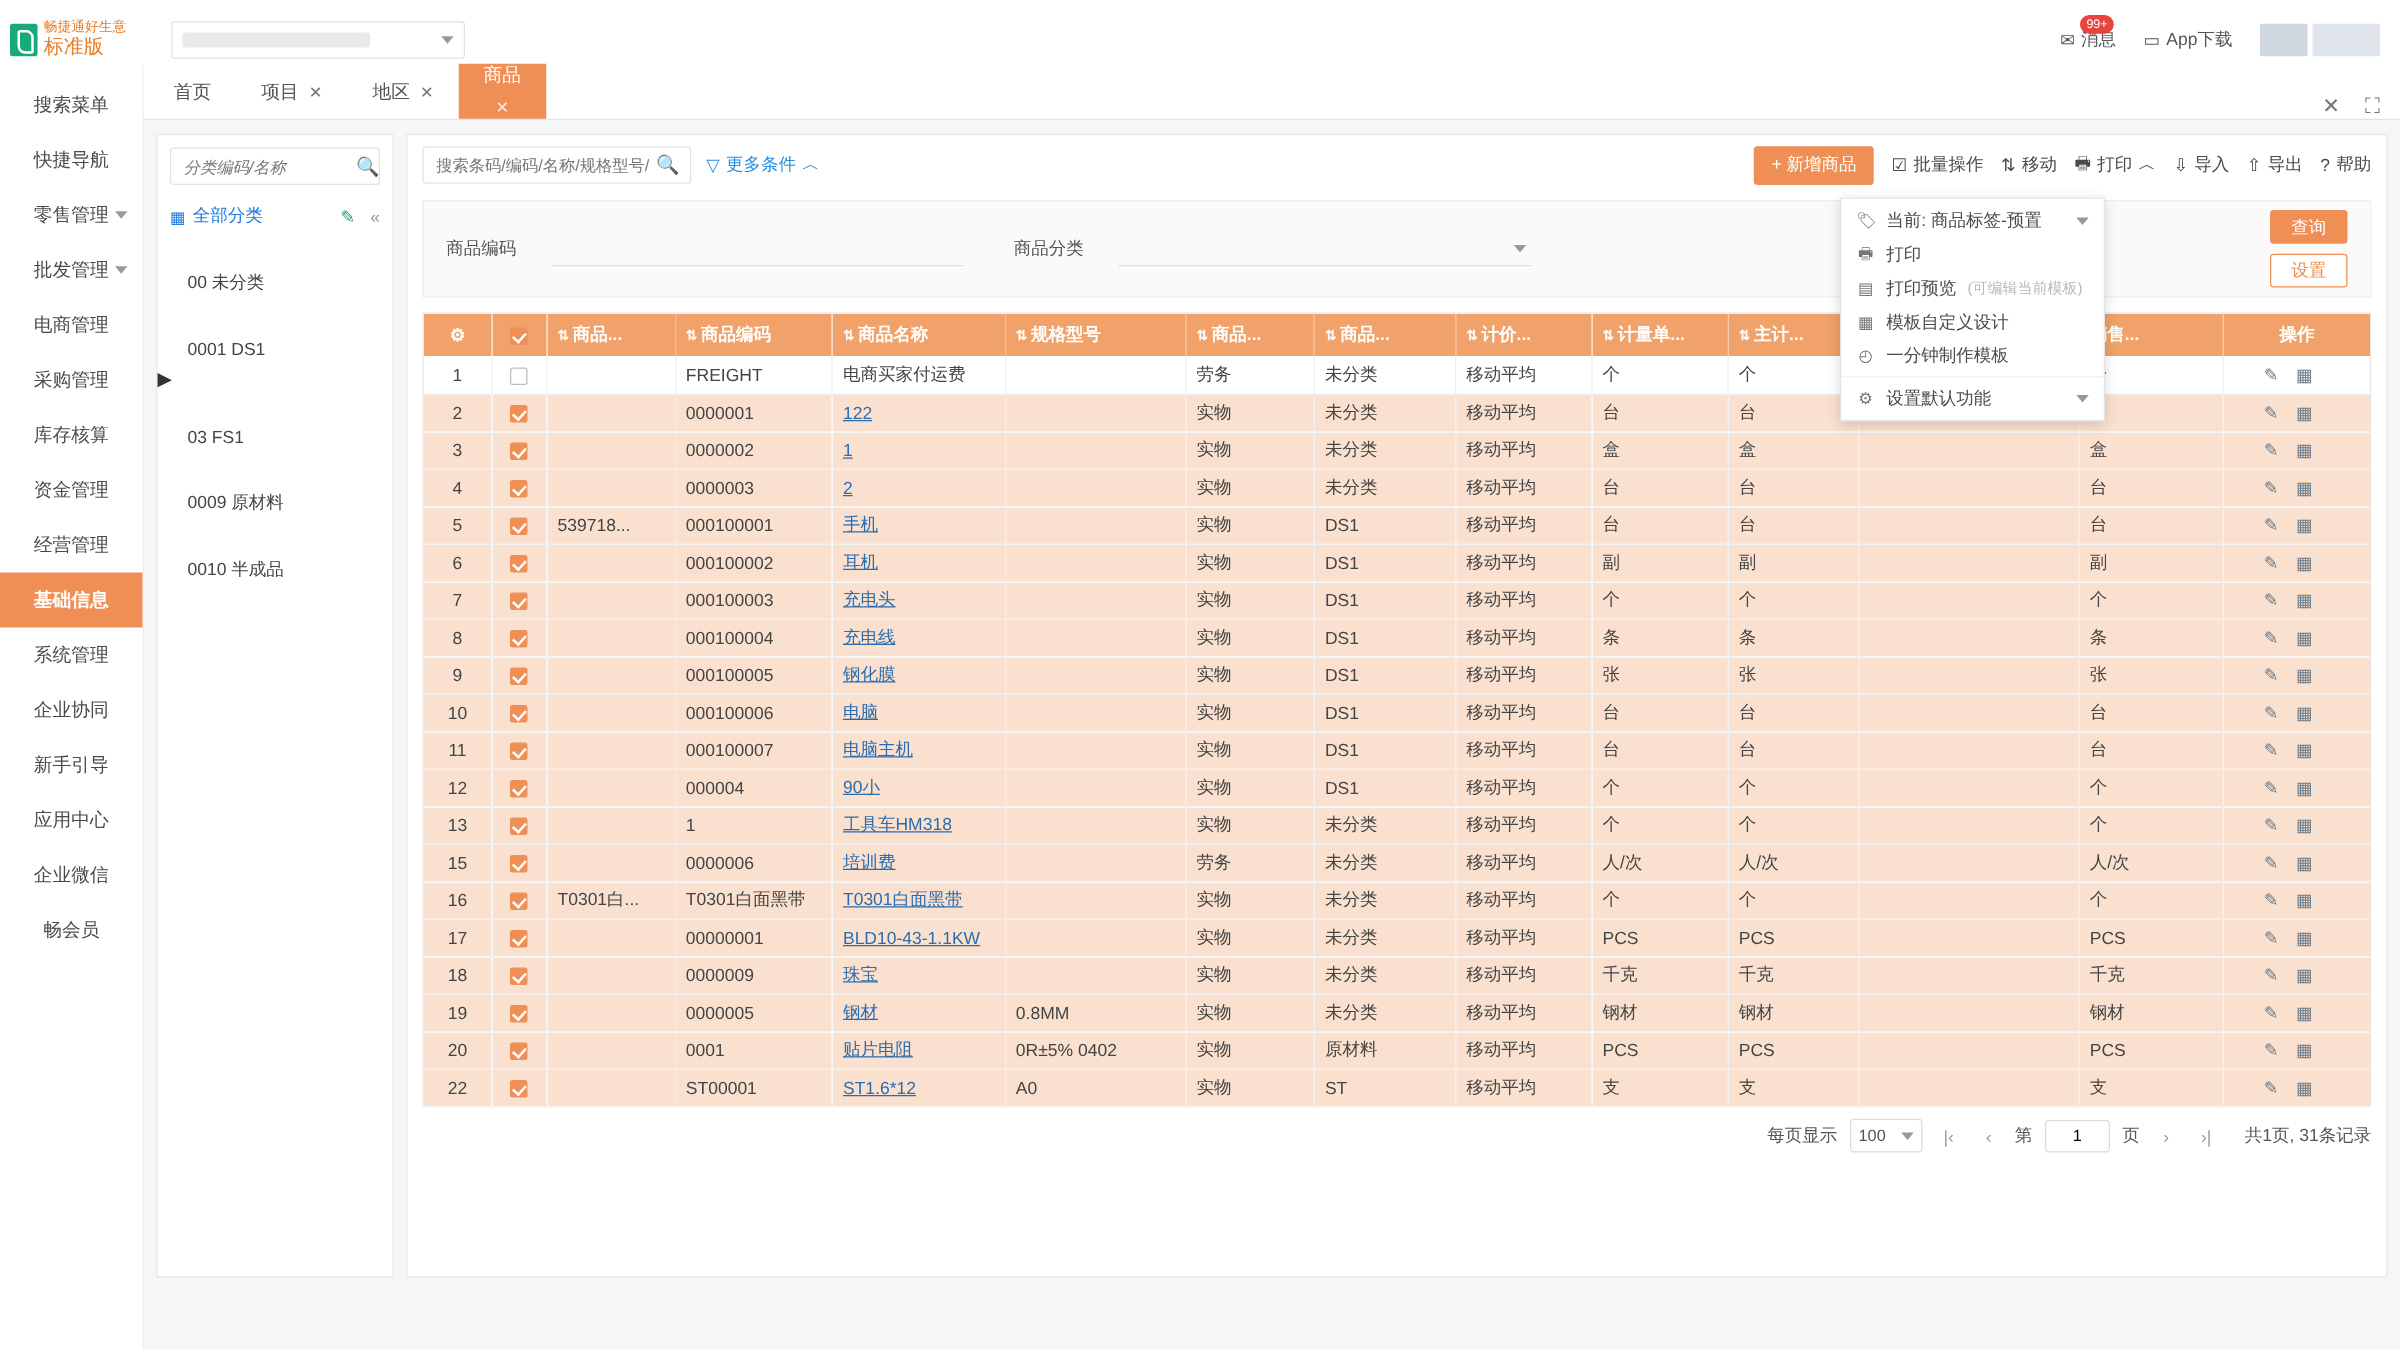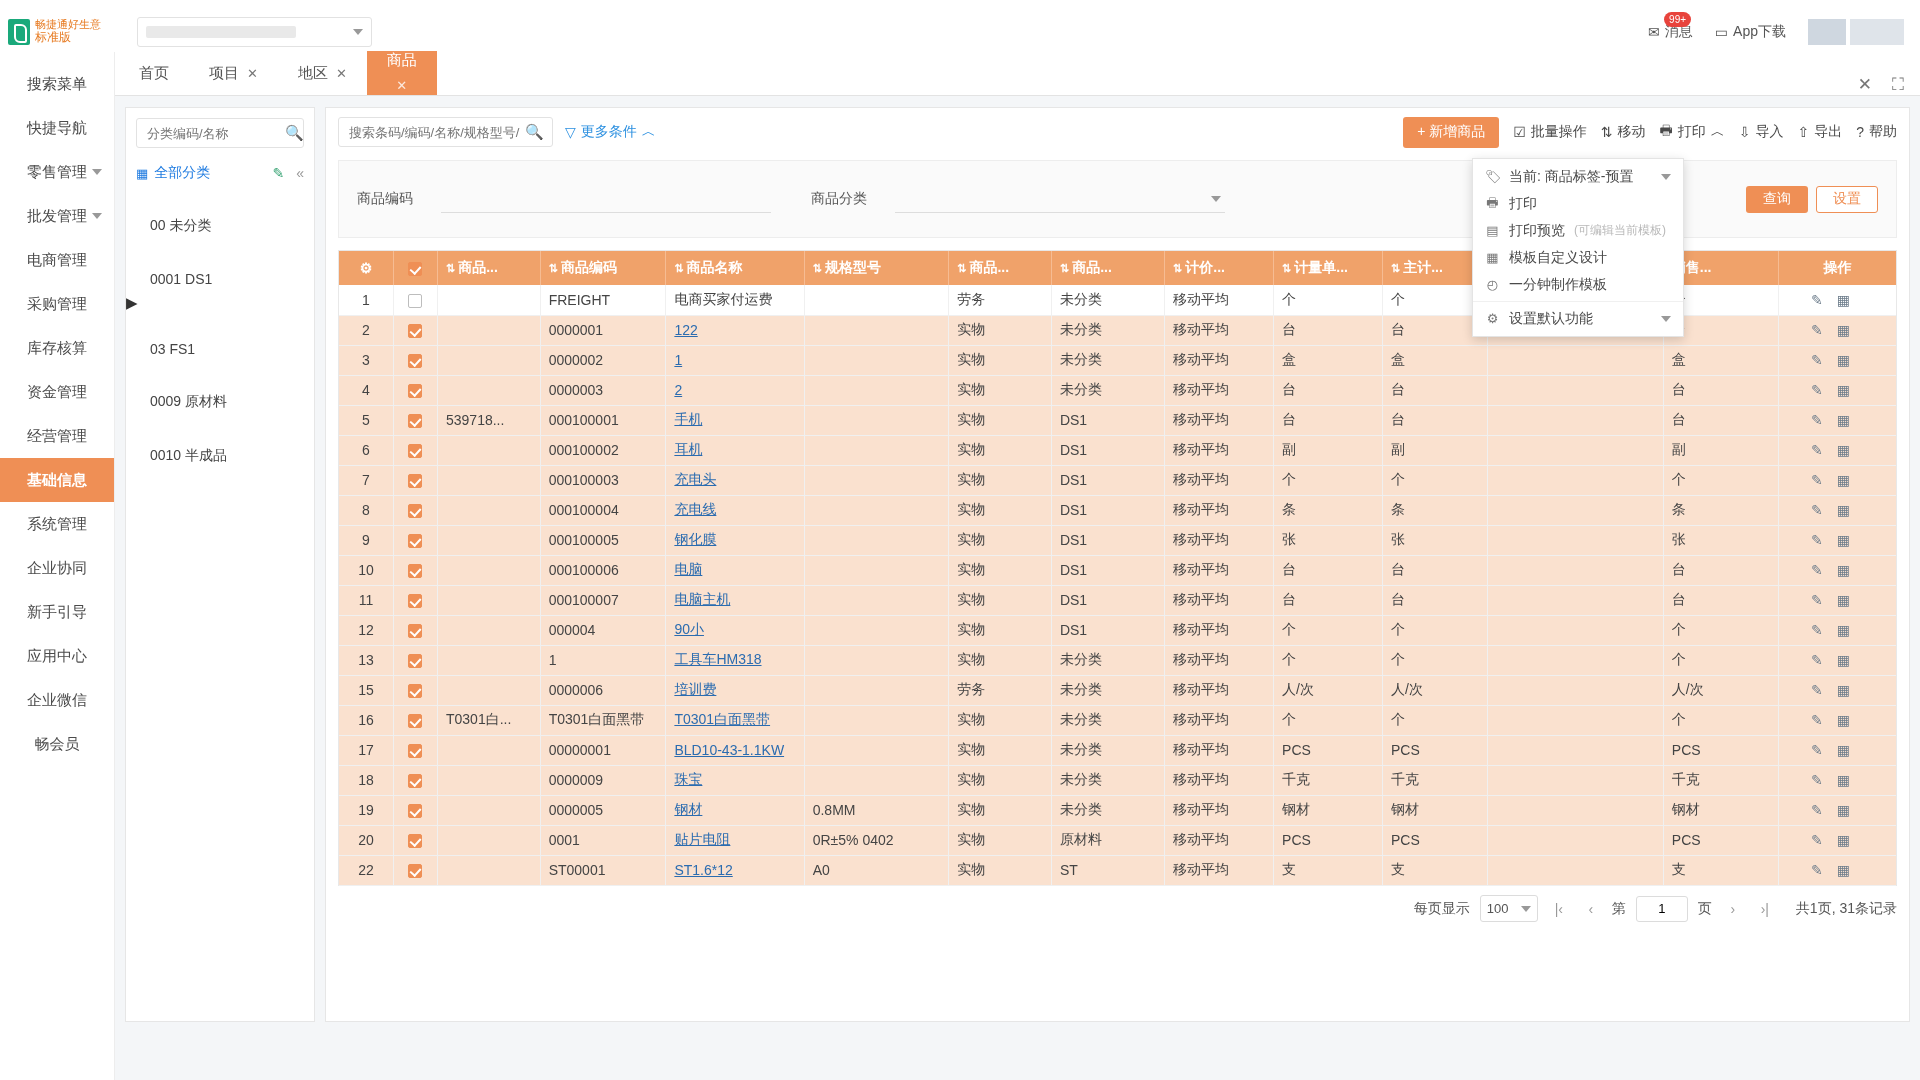--- a/index.html
+++ b/index.html
@@ -16,21 +16,21 @@
   .appbar {
     position:absolute; left:0; top:0; width:1920px; height:64px;
     background:#ffffff; border-bottom:1px solid #e6e6e6;
     display:flex; align-items:center;
   }
   .logo-box { width:115px; height:52px; display:flex; align-items:center; padding-left:8px; gap:5px; }
   .logo-mark { width:22px; height:26px; background:#1aa97b; border-radius:2px; position:relative; }
   .logo-mark:after { content:""; position:absolute; left:6px; top:5px; width:9px; height:15px; border:2px solid #fff; border-radius:2px 6px 2px 6px; }
   .logo-txt { line-height:1.15; }
   .logo-txt div:first-child { font-size:11px; color:#e77b22; }
-  .logo-txt div:last-child { font-size:12px; color:#e77b22; }
+  .logo-txt div:last-child { font-size:16px; color:#e77b22; }
   .top-select {
     margin-left:22px; width:235px; height:30px; border:1px solid #e2e2e2; border-radius:3px;
     display:flex; align-items:center; padding:0 8px; justify-content:space-between;
     background:#fff;
   }
   .skel { height:12px; background:#e9e9e9; border-radius:2px; }
   .caret-d { width:0;height:0;border-left:5px solid transparent;border-right:5px solid transparent;border-top:6px solid #999; }
   .appbar-right { margin-left:auto; display:flex; align-items:center; gap:22px; padding-right:16px; }
   .msg-wrap { position:relative; display:flex; align-items:center; gap:5px; color:#555; font-size:14px; }
   .badge {
@@ -80,20 +80,21 @@
     position:absolute; left:10px; top:55px; width:190px; height:915px;
     background:#ffffff; border:1px solid #e6e6e6;
   }
   .cat-search {
     margin:10px; height:30px; border:1px solid #e2e2e2; border-radius:3px;
     display:flex; align-items:center; padding:0 8px; justify-content:space-between;
   }
   .cat-search input {
     border:none; outline:none; font-size:13px; color:#ec4899; width:140px;
     font-family:"Liberation Sans", sans-serif;
+    font-style:italic;
   }
   .cat-all {
     display:flex; align-items:center; gap:6px; padding:6px 10px; color:#1f7be0; font-size:14px;
   }
   .cat-all .grid-ic { color:#1f7be0; font-size:13px; }
   .cat-all .pen { margin-left:auto; color:#2f9f6e; }
   .cat-all .collapse { color:#999; margin-left:6px; }
   .cat-row {
     display:flex; align-items:center; gap:6px; padding:7px 10px 7px 24px; font-size:14px; color:#444;margin-top:22px;
   }
@@ -130,21 +131,21 @@
   .f-group { display:flex; align-items:center; gap:10px; }
   .f-label { font-size:14px; color:#555; width:74px; }
   .f-input {
     width:330px; height:28px; border:none; border-bottom:1px solid #ddd; background:transparent;
     font-size:13px; outline:none; font-family:"Liberation Sans", sans-serif;
   }
   .f-select {
     width:330px; height:28px; border-bottom:1px solid #ddd; display:flex; align-items:center;
     justify-content:flex-end; padding-right:4px;
   }
-  .f-actions { margin-left:auto; display:flex; gap:8px; }
+  .f-actions { margin-left:auto; display:flex; flex-direction:column; gap:8px; }
   .btn-query { background:#ef8f55; color:#fff; border:none; border-radius:3px; height:27px; width:62px; font-size:14px; cursor:pointer; font-family:"Liberation Sans", sans-serif;}
   .btn-set { background:#fff; color:#ef8f55; border:1px solid #ef8f55; border-radius:3px; height:27px; width:62px; font-size:14px; cursor:pointer; font-family:"Liberation Sans", sans-serif;}
 
   
   .tablewrap { margin:12px 12px 0 12px; border:1px solid #e8e8e8; border-bottom:none; }
   table { width:100%; border-collapse:collapse; table-layout:fixed; }
   thead th {
     background:#f0a26a; color:#ffffff; font-size:14px; font-weight:bold;
     height:34px; border-right:1px solid #f6bc93; text-align:left; padding:0 8px;
     white-space:nowrap; overflow:hidden;

